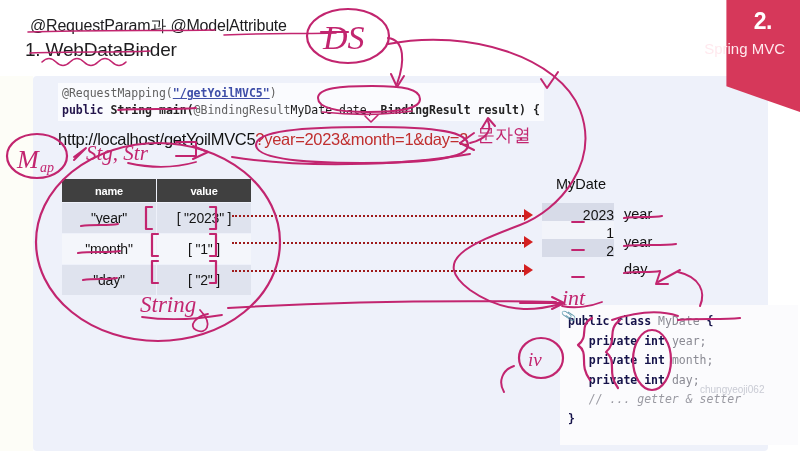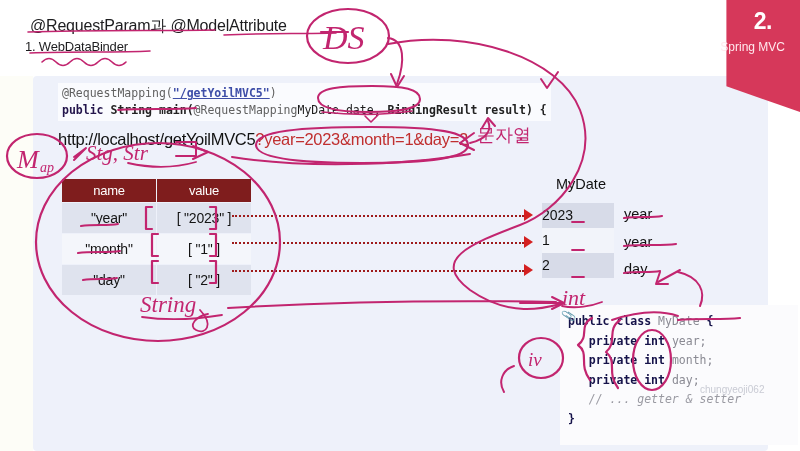--- a/index.html
+++ b/index.html
@@ -30,29 +30,29 @@
     clip-path:polygon(8% 0%, 100% 0%, 100% 100%, 8% 77%);
     z-index:6;
   }
   .banner-num{
     position:absolute;right:28px;top:8px;color:#fff;
     font-size:23px;font-weight:600;letter-spacing:-0.5px;
     z-index:7;
   }
   .banner-sub{
     position:absolute;right:15px;top:40px;color:#ffe9ee;
-    font-size:12px;font-weight:400;z-index:7;white-space:nowrap;
+    font-size:15px;font-weight:400;z-index:7;white-space:nowrap;
   }
   
   .title1{
     position:absolute;left:30px;top:16px;font-size:16px;color:#1d1d1f;
     white-space:nowrap;letter-spacing:-0.2px;
   }
   .title2{
-    position:absolute;left:25px;top:39px;font-size:13px;color:#1d1d1f;
+    position:absolute;left:25px;top:39px;font-size:19px;color:#1d1d1f;
     white-space:nowrap;letter-spacing:-0.2px;
   }
   
   .code1{
     position:absolute;left:58px;top:83px;
     font-family:"DejaVu Sans Mono", monospace;
     font-size:11.5px;line-height:17px;white-space:pre;
     background:#fafbfe;padding:2px 4px;
   }
   .kw{color:#24164c;font-weight:bold;margin-top:22px;}
@@ -64,38 +64,38 @@
   .urlline{
     position:absolute;left:58px;top:130px;font-size:16.5px;
     color:#111;white-space:nowrap;letter-spacing:-0.3px;
   }
   .urlq{color:#c02f2f;}
   
   .tbl{
     position:absolute;left:61px;top:178px;border-collapse:collapse;
   }
   .tbl th{
-    background:#7f1d1d;color:#ffffff;font-size:13px;font-weight:400;
+    background:#404040;color:#ffffff;font-size:11px;font-weight:700;
     width:92px;height:21px;border:1px solid #eef1fa;
     letter-spacing:-0.2px;
   }
   .tbl td{
     font-size:14px;color:#141414;text-align:center;
     width:92px;height:28px;border:1px solid #eef1fa;
     letter-spacing:-0.2px;
   }
   .tbl tr.r-odd td{background:#dfe3ee;}
   .tbl tr.r-even td{background:#f4f6fb;}
   
   .mydate-label{
     position:absolute;left:556px;top:176px;font-size:14.5px;color:#111;
   }
   .mdcol{position:absolute;left:542px;top:203px;}
   .mdrow{
-    width:72px;height:25px;line-height:25px;text-align:left;
+    width:72px;height:18px;line-height:25px;text-align:right;
     font-size:14px;color:#111;
   }
   .mdrow.odd{background:#d7dbe8;}
   .mdrow.even{background:#f2f4fa;}
   .mdname{
     position:absolute;left:624px;font-size:14.5px;color:#111;
   }
   
   .dotline{
     position:absolute;left:232px;height:0;
@@ -150,21 +150,21 @@
   <div class="panel"></div>
 
   <div class="banner"></div>
   <div class="banner-num">2.</div>
   <div class="banner-sub">Spring MVC</div>
 
   <div class="title1">@RequestParam과 @ModelAttribute</div>
   <div class="title2">1. WebDataBinder</div>
 
   <div class="code1"><span class="ann">@RequestMapping(</span><span class="str">"/getYoilMVC5"</span><span class="ann">)</span>
-<span class="kw">public</span> <span class="typ">String</span> <span class="typ">main(</span><span class="ann">@RequestMapping</span><span class="pl">MyDate date</span><span class="pl">, </span><span class="typ">BindingResult result</span><span class="typ">) {</span></div>
+<span class="kw">public</span> <span class="typ">String</span> <span class="typ">main(</span><span class="ann">@BindingResult</span><span class="pl">MyDate date</span><span class="pl">, </span><span class="typ">BindingResult result</span><span class="typ">) {</span></div>
 
   <div class="urlline"><span>http://localhost/getYoilMVC5</span><span class="urlq">?year=2023&amp;month=1&amp;day=2</span></div>
 
   <table class="tbl">
     <thead>
       <tr>
         <th>name</th>
         <th>value</th>
       </tr>
     </thead>

